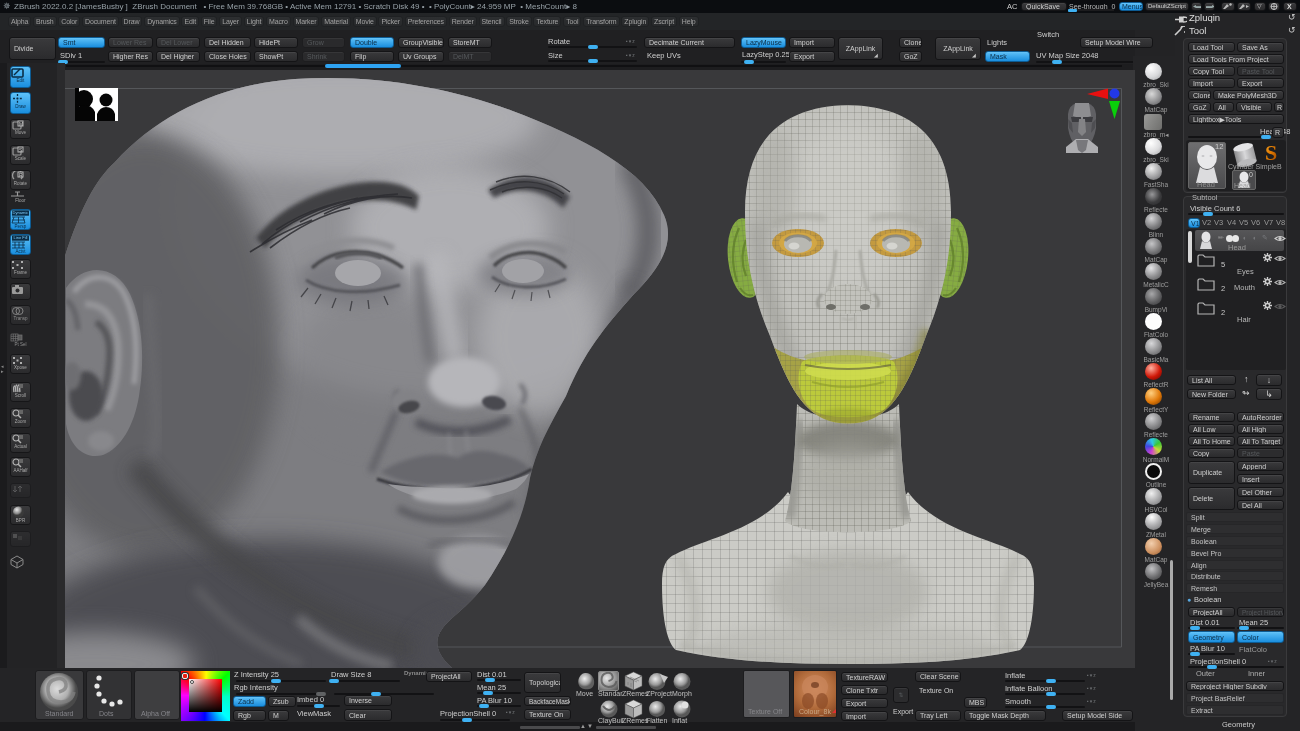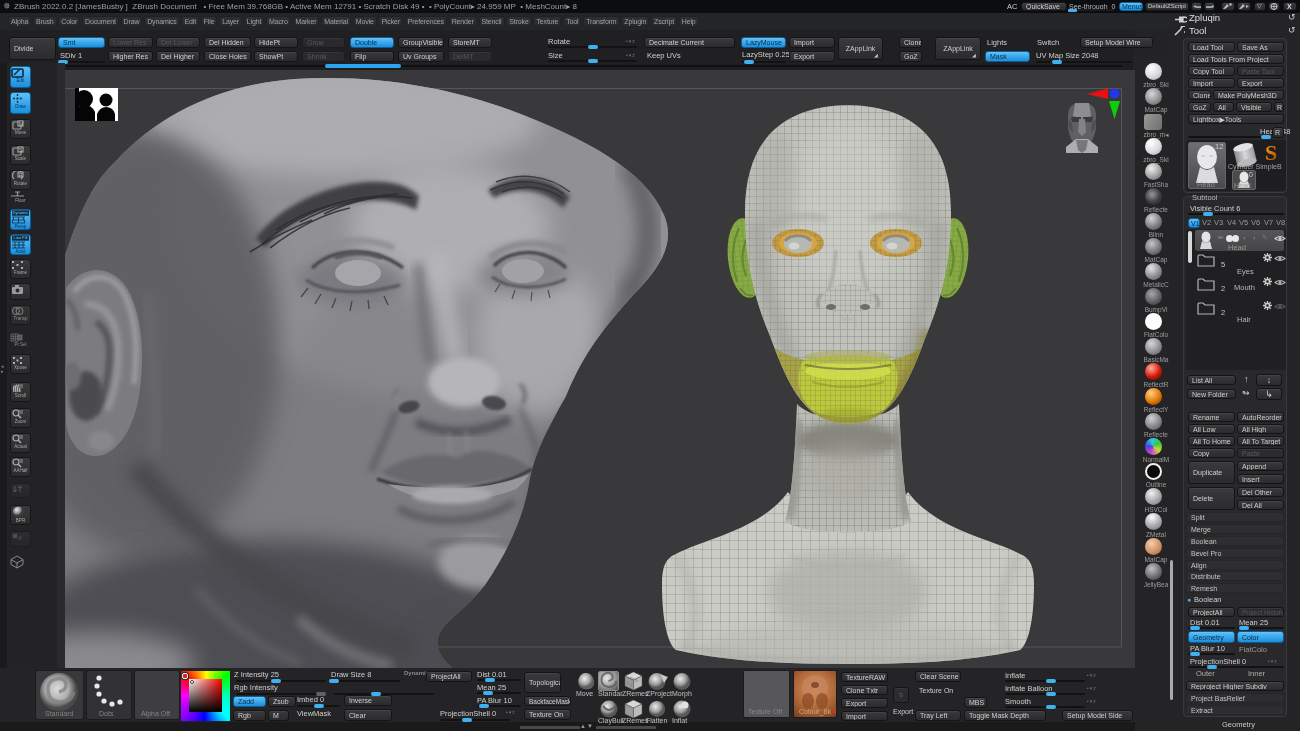--- a/index.html
+++ b/index.html
@@ -128,21 +128,21 @@
 <div class="b" style="left:789px;top:37px;width:46px;height:11px">Import</div>
 <div class="b" style="left:789px;top:51px;width:46px;height:11px">Export</div>
 <div class="b" style="left:838px;top:37px;width:45px;height:23px;justify-content:center">ZAppLink</div>
 <div class="zz" style="left:874px;top:53px;color:#c5c5c5">◢</div>
 <div class="b" style="left:899px;top:37px;width:23px;height:11px">Clone</div>
 <div class="b" style="left:899px;top:51px;width:23px;height:11px">GoZ</div>
 <div class="b" style="left:935px;top:37px;width:46px;height:23px;justify-content:center">ZAppLink</div>
 <div class="zz" style="left:972px;top:53px;color:#c5c5c5">◢</div>
 <div class="lbl" style="left:987px;top:39px">Lights</div>
 <div class="b bb" style="left:985px;top:51px;width:45px;height:11px">Mask</div>
-<div class="lbl dim" style="left:1037px;top:39px">Switch</div>
+<div class="lbl dim" style="left:1037px;top:31px">Switch</div>
 <div class="b" style="left:1080px;top:37px;width:73px;height:11px">Setup Model Wire</div>
 <div class="lbl" style="left:1036px;top:52px">UV Map Size 2048</div>
 <div class="sl" style="left:1036px;top:61px;width:117px"></div>
 <div class="dot" style="left:1052px;top:61px"></div>
 
 <div style="position:absolute;left:0;top:63px;width:60px;height:605px;background:#232325"></div>
 <div style="position:absolute;left:0;top:63px;width:7px;height:605px;background:#1b1b1d"></div>
 <div style="position:absolute;left:57px;top:63px;width:8px;height:605px;background:#2a2a2c"></div>
 <div class="zz" style="left:1px;top:364px;color:#888">◂<br>▸</div>
 <div class="li lib" style="top:66px;height:22px">

